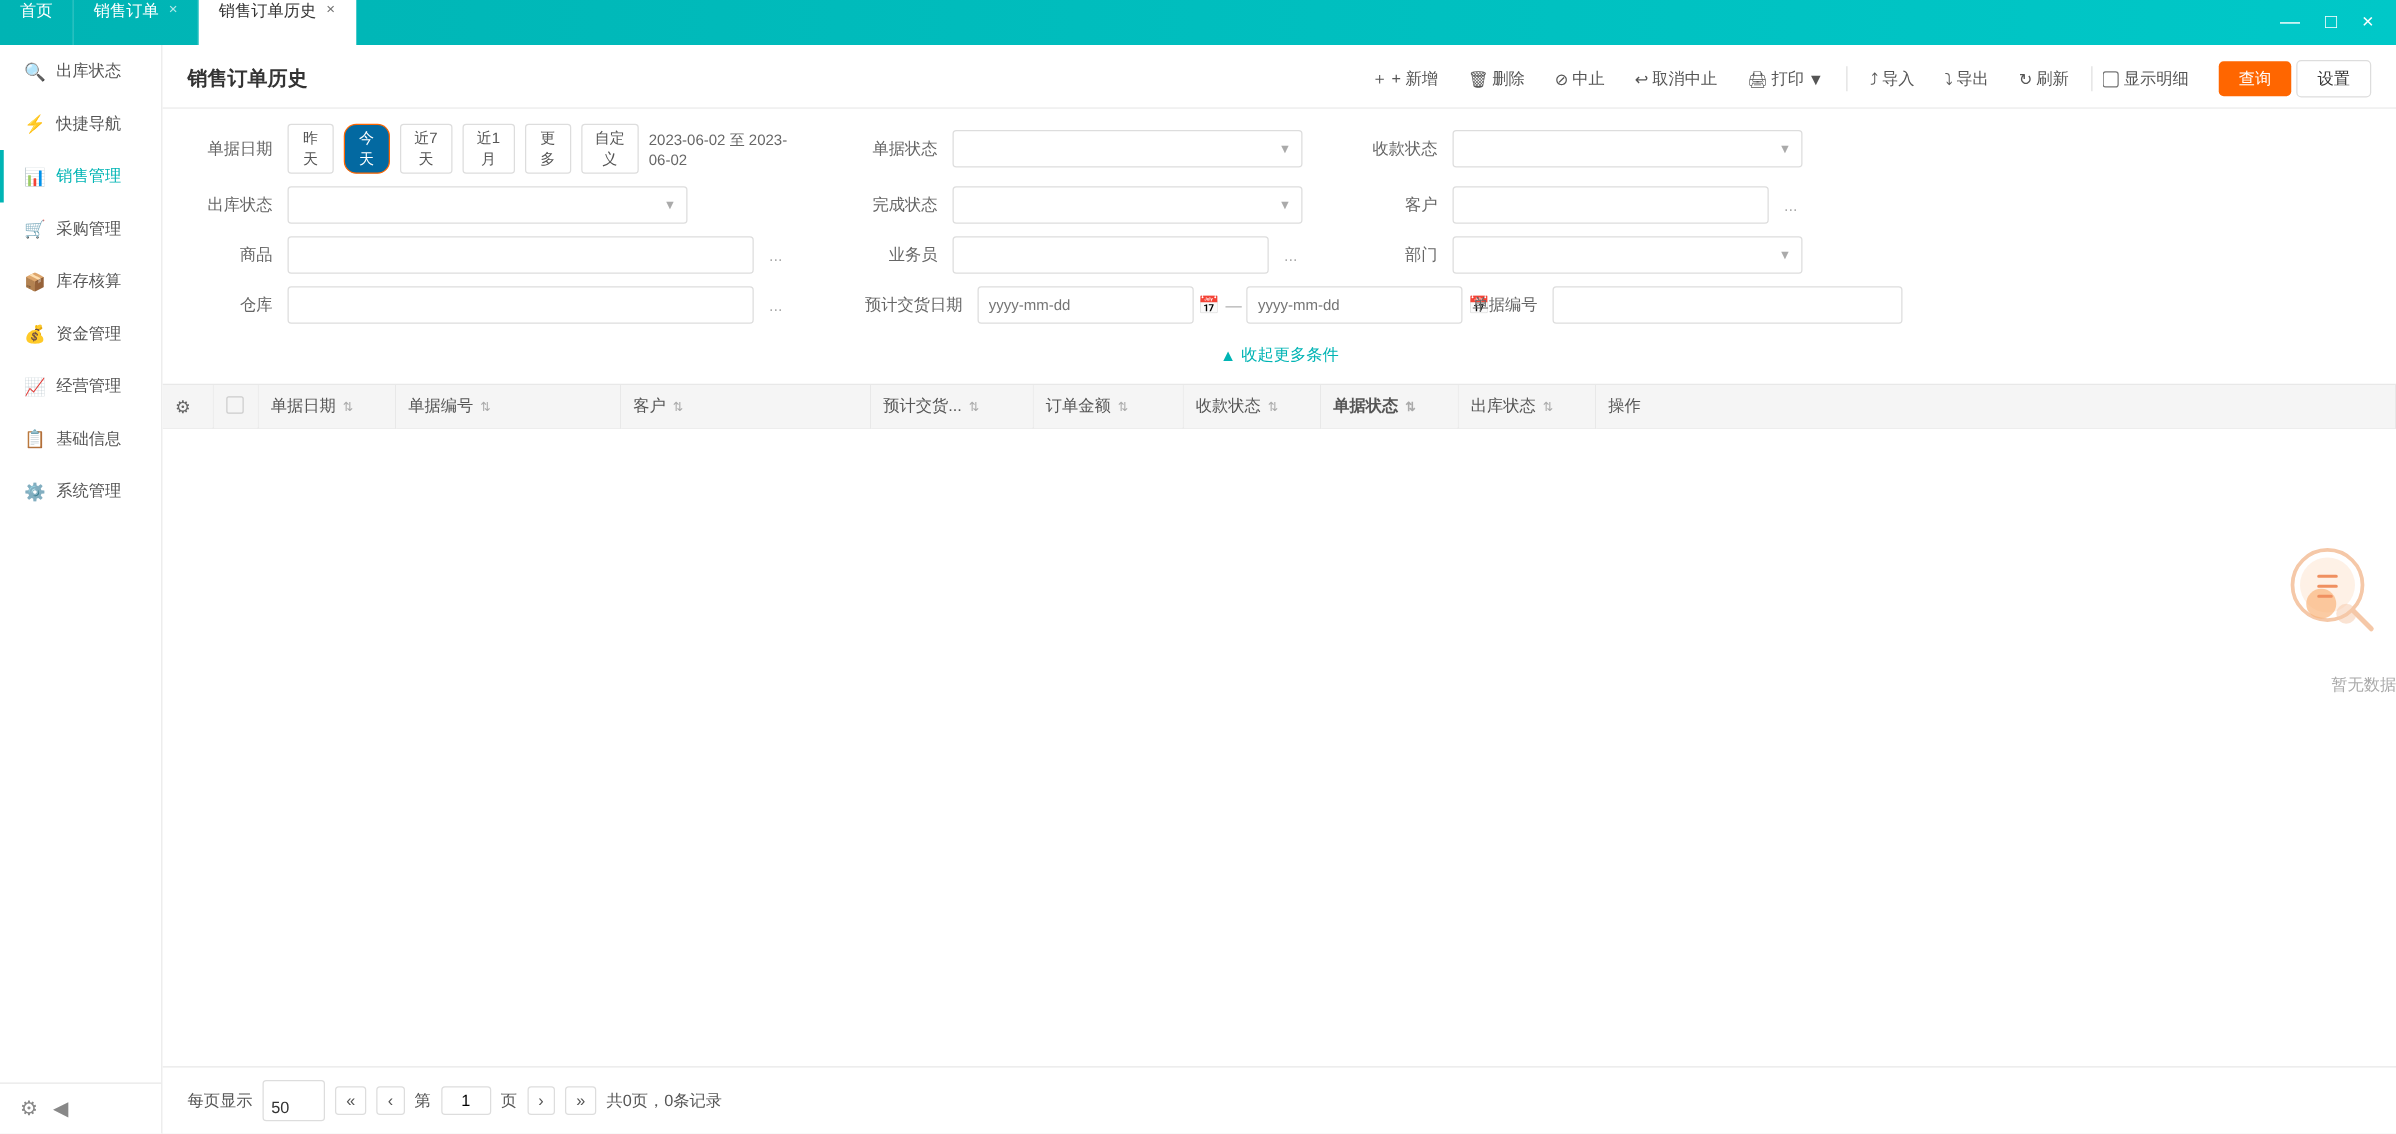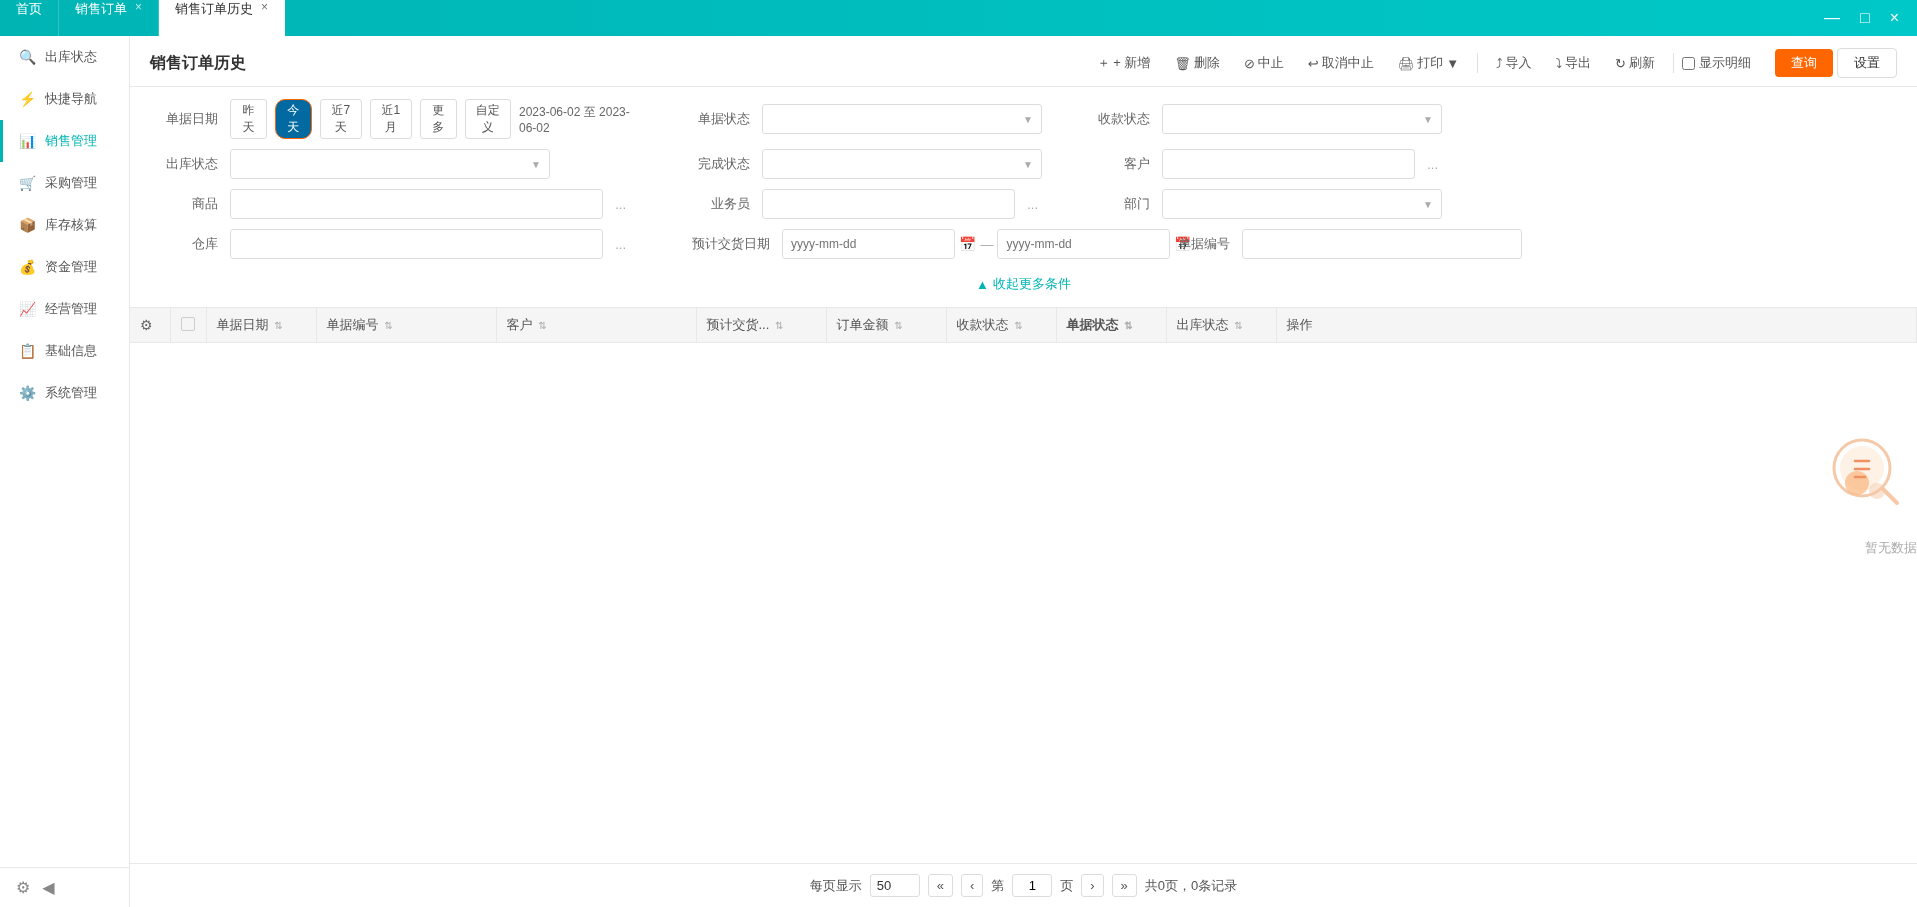--- a/index.html
+++ b/index.html
@@ -326,33 +326,33 @@
     .empty-icon {
       width: 100px;
       height: 100px;
       margin-bottom: 16px;
     }
 
     
     .pagination-bar {
       display: flex;
       align-items: center;
-      justify-content: center;
+      justify-content: flex-start;
       padding: 10px 20px;
       background: #fff;
       border-top: 1px solid #e8e8e8;
       gap: 8px;
       font-size: 13px;
       color: #555;
       flex-shrink: 0;
     }
     .page-size-select {
       border: 1px solid #ddd;
       border-radius: 3px;
-      padding: 3px 20px 3px 6px;
+      padding: 13px 20px 3px 6px;
       font-size: 13px;
       color: #333;
       background: #fff;
       cursor: pointer;
       appearance: none;
       -webkit-appearance: none;
     }
     .page-nav-btn {
       border: 1px solid #ddd;
       border-radius: 3px;

